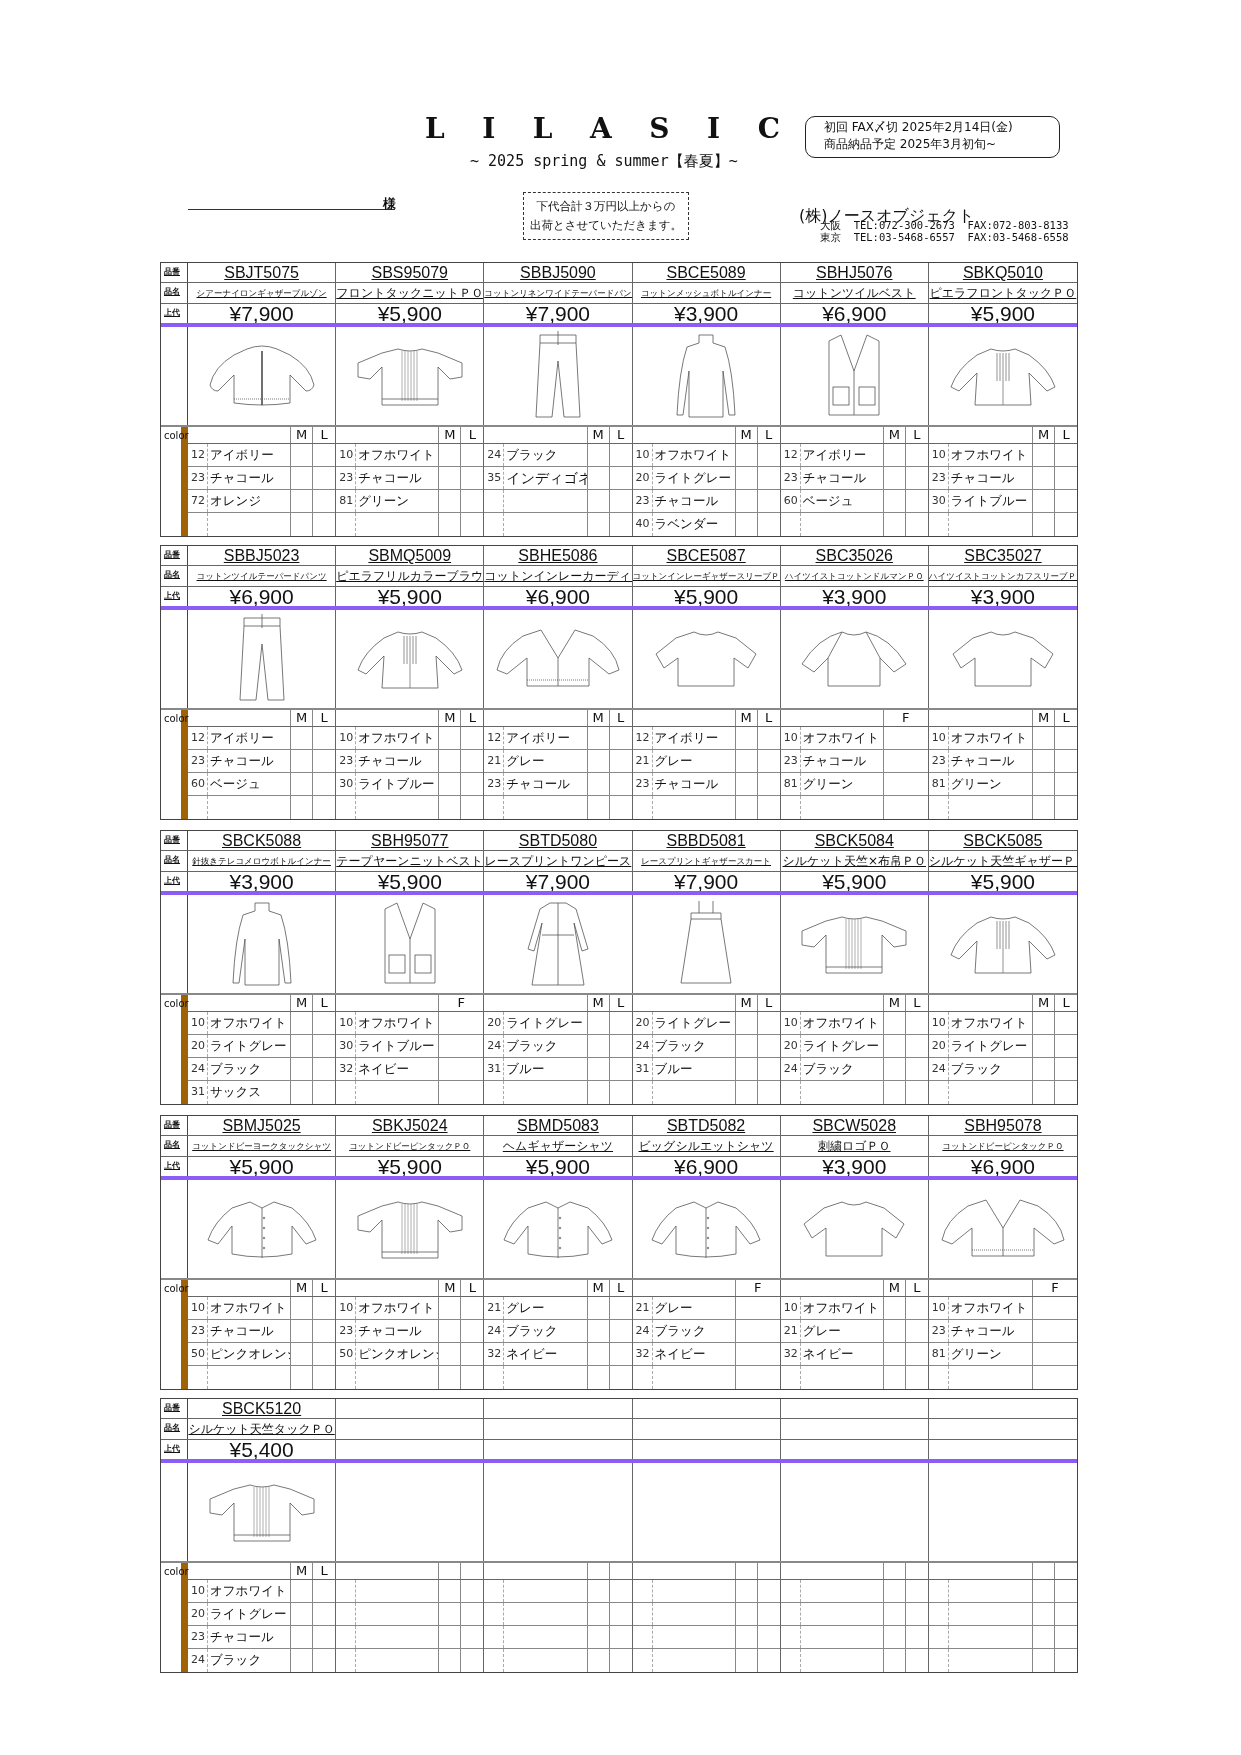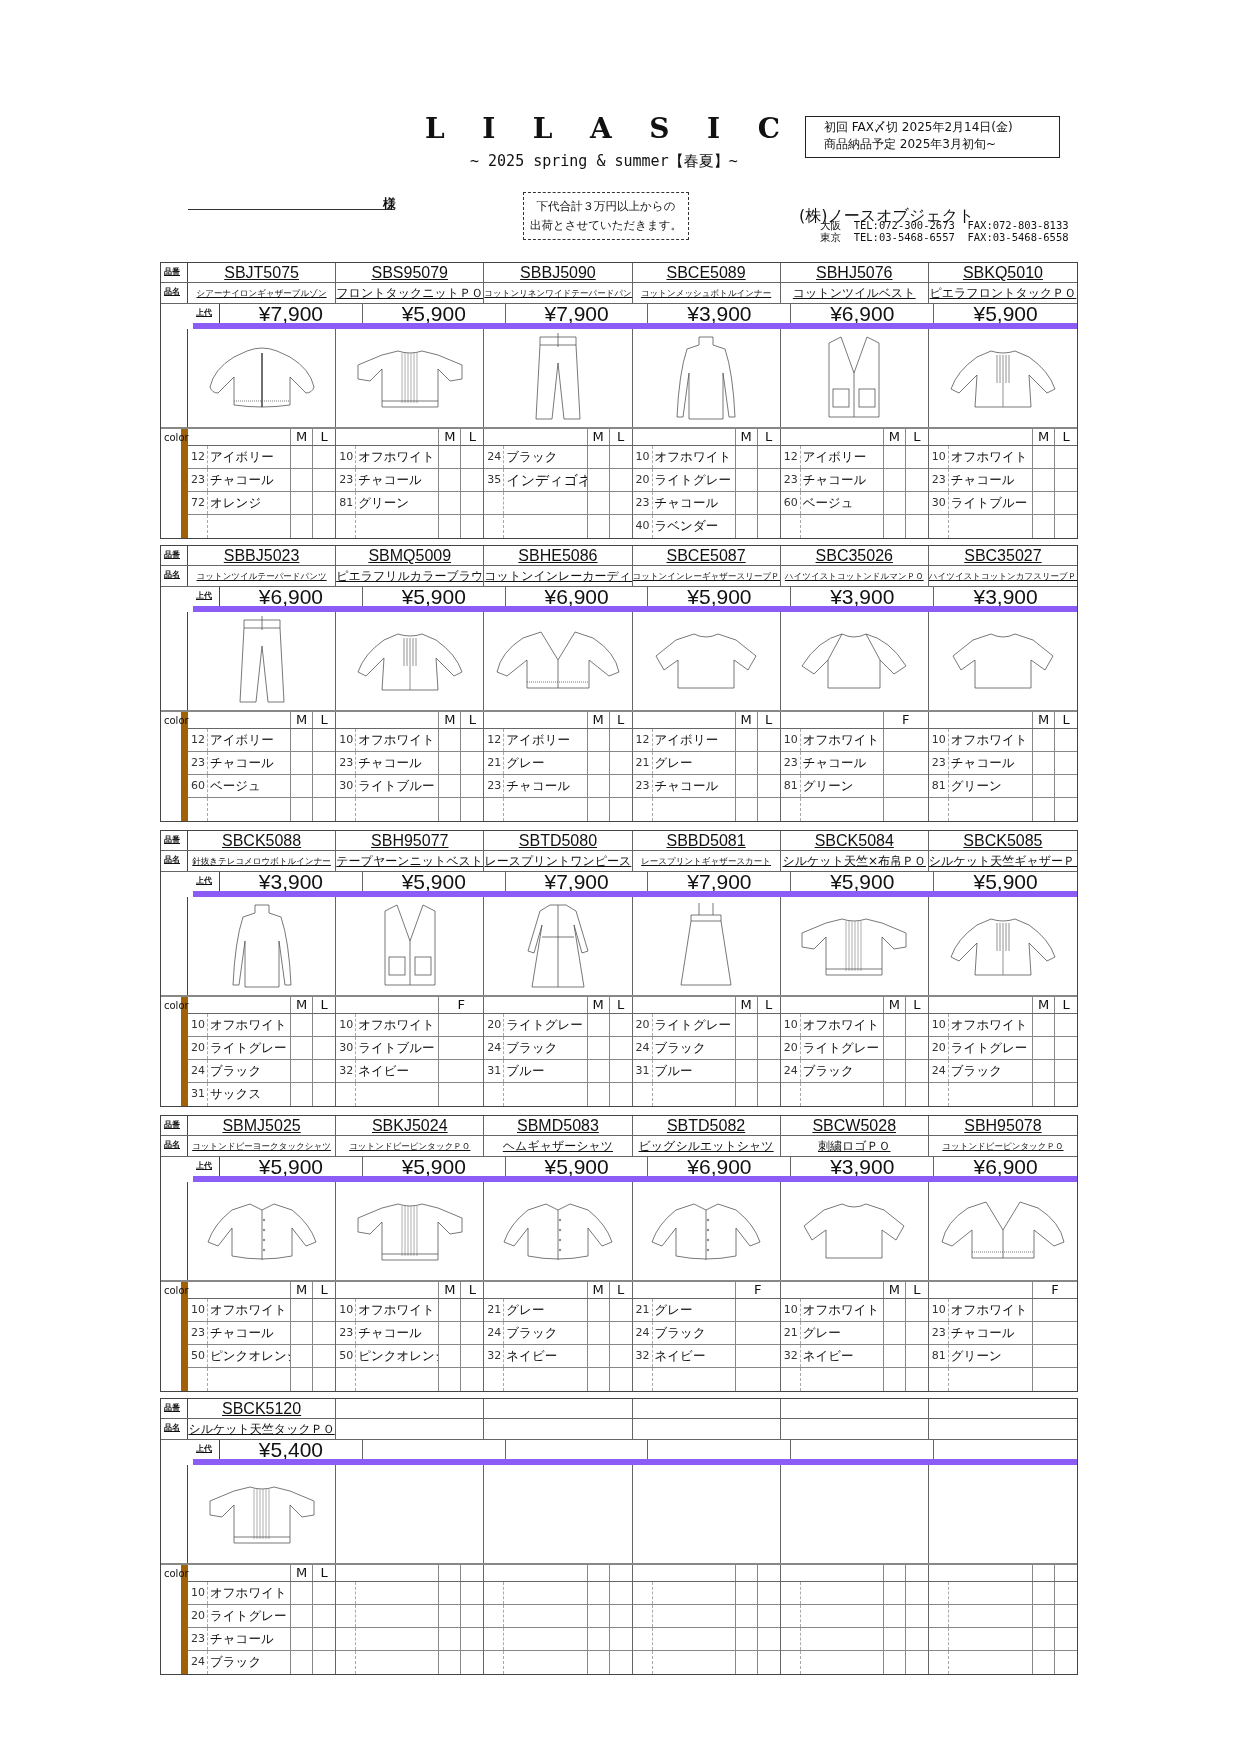--- a/index.html
+++ b/index.html
@@ -1,38 +1,38 @@
 <!DOCTYPE html>
 <html><head>
 <meta charset="utf-8">
 <style>
   html,body{margin:0;padding:0;background:#fff;}
   body{width:1241px;height:1755px;position:relative;font-family:"DejaVu Sans","Liberation Sans",sans-serif;color:#111;overflow:hidden;}
   .abs{position:absolute;}
   .brand{left:425px;top:112px;width:355px;display:flex;justify-content:space-between;font-family:"DejaVu Serif","Liberation Serif",serif;font-size:28px;font-weight:bold;letter-spacing:0;}
   .subtitle{left:470px;top:152px;font-family:"DejaVu Sans Mono","Liberation Mono",monospace;font-size:15px;}
-  .fax-box{left:805px;top:116px;width:255px;height:42px;border:1.5px solid #222;border-radius:0;font-size:12px;line-height:17px;padding:2px 0 0 18px;box-sizing:border-box;}
+  .fax-box{left:805px;top:116px;width:255px;height:42px;border:1.5px solid #222;border-radius:10px;font-size:12px;line-height:17px;padding:2px 0 0 18px;box-sizing:border-box;}
   .sama-line{left:188px;top:209px;width:207px;border-bottom:1px solid #333;height:0;}
   .sama{left:383px;top:195px;font-size:13px;font-weight:bold;}
   .notice{left:523px;top:192px;width:166px;height:48px;border:1.5px dashed #333;font-size:11.5px;text-align:center;line-height:19px;padding-top:4px;box-sizing:border-box;}
   .company{left:799px;top:198px;font-size:16px;margin-top:8px;}
   .tel{left:820px;top:219px;font-family:"DejaVu Sans Mono","Liberation Mono",monospace;font-size:10.5px;line-height:12px;white-space:pre;}
 
   .section{position:absolute;left:160px;width:918px;border:1.5px solid #444;box-sizing:border-box;}
   .grid{display:grid;grid-template-columns:27px repeat(6,1fr);text-decoration:underline;}
   .lbl{font-size:8px;font-weight:bold;border-right:1px solid #444;display:flex;align-items:flex-start;padding:3px 0 0 3px;box-sizing:border-box;}
   .cell{border-right:1px solid #666;box-sizing:border-box;text-align:center;overflow:hidden;white-space:nowrap;}
   .cell:last-child{border-right:none;}
   .row{border-bottom:1px solid #666;}
   .r-code{height:19px;}
   .r-code .cell{font-family:"Liberation Sans",sans-serif;font-size:16px;line-height:19px;}
   .r-name{height:20px;}
   .r-name .cell{font-size:12px;line-height:20px;}
   .r-name .cell.sm{font-size:8.5px;}
-  .r-price{height:19px;border-bottom:6px solid #8b5cf6;margin-left:32px;}
+  .r-price{height:19px;border-bottom:4px solid #8b5cf6;}
   .r-price .cell{font-family:"Liberation Sans",sans-serif;font-size:21px;line-height:19px;}
   .r-img{height:98px;border-bottom:2px solid #888;}
   .r-img .cell{position:relative;}
   .r-img svg{position:absolute;left:50%;top:50%;transform:translate(-50%,-50%);}
   .colorblock{display:grid;grid-template-columns:27px repeat(6,1fr);}
   .colorlbl{font-size:10px;padding:3px 0 0 3px;border-right:7px solid #a16207;box-sizing:border-box;}
   .prodcolors{border-right:1px solid #666;box-sizing:border-box;}
   .prodcolors:last-child{border-right:none;}
   .crow{display:grid;grid-template-columns:20px 1fr 22px 22px;border-bottom:1px solid #888;height:23px;box-sizing:border-box;}
   .crow:last-child{border-bottom:none;}

